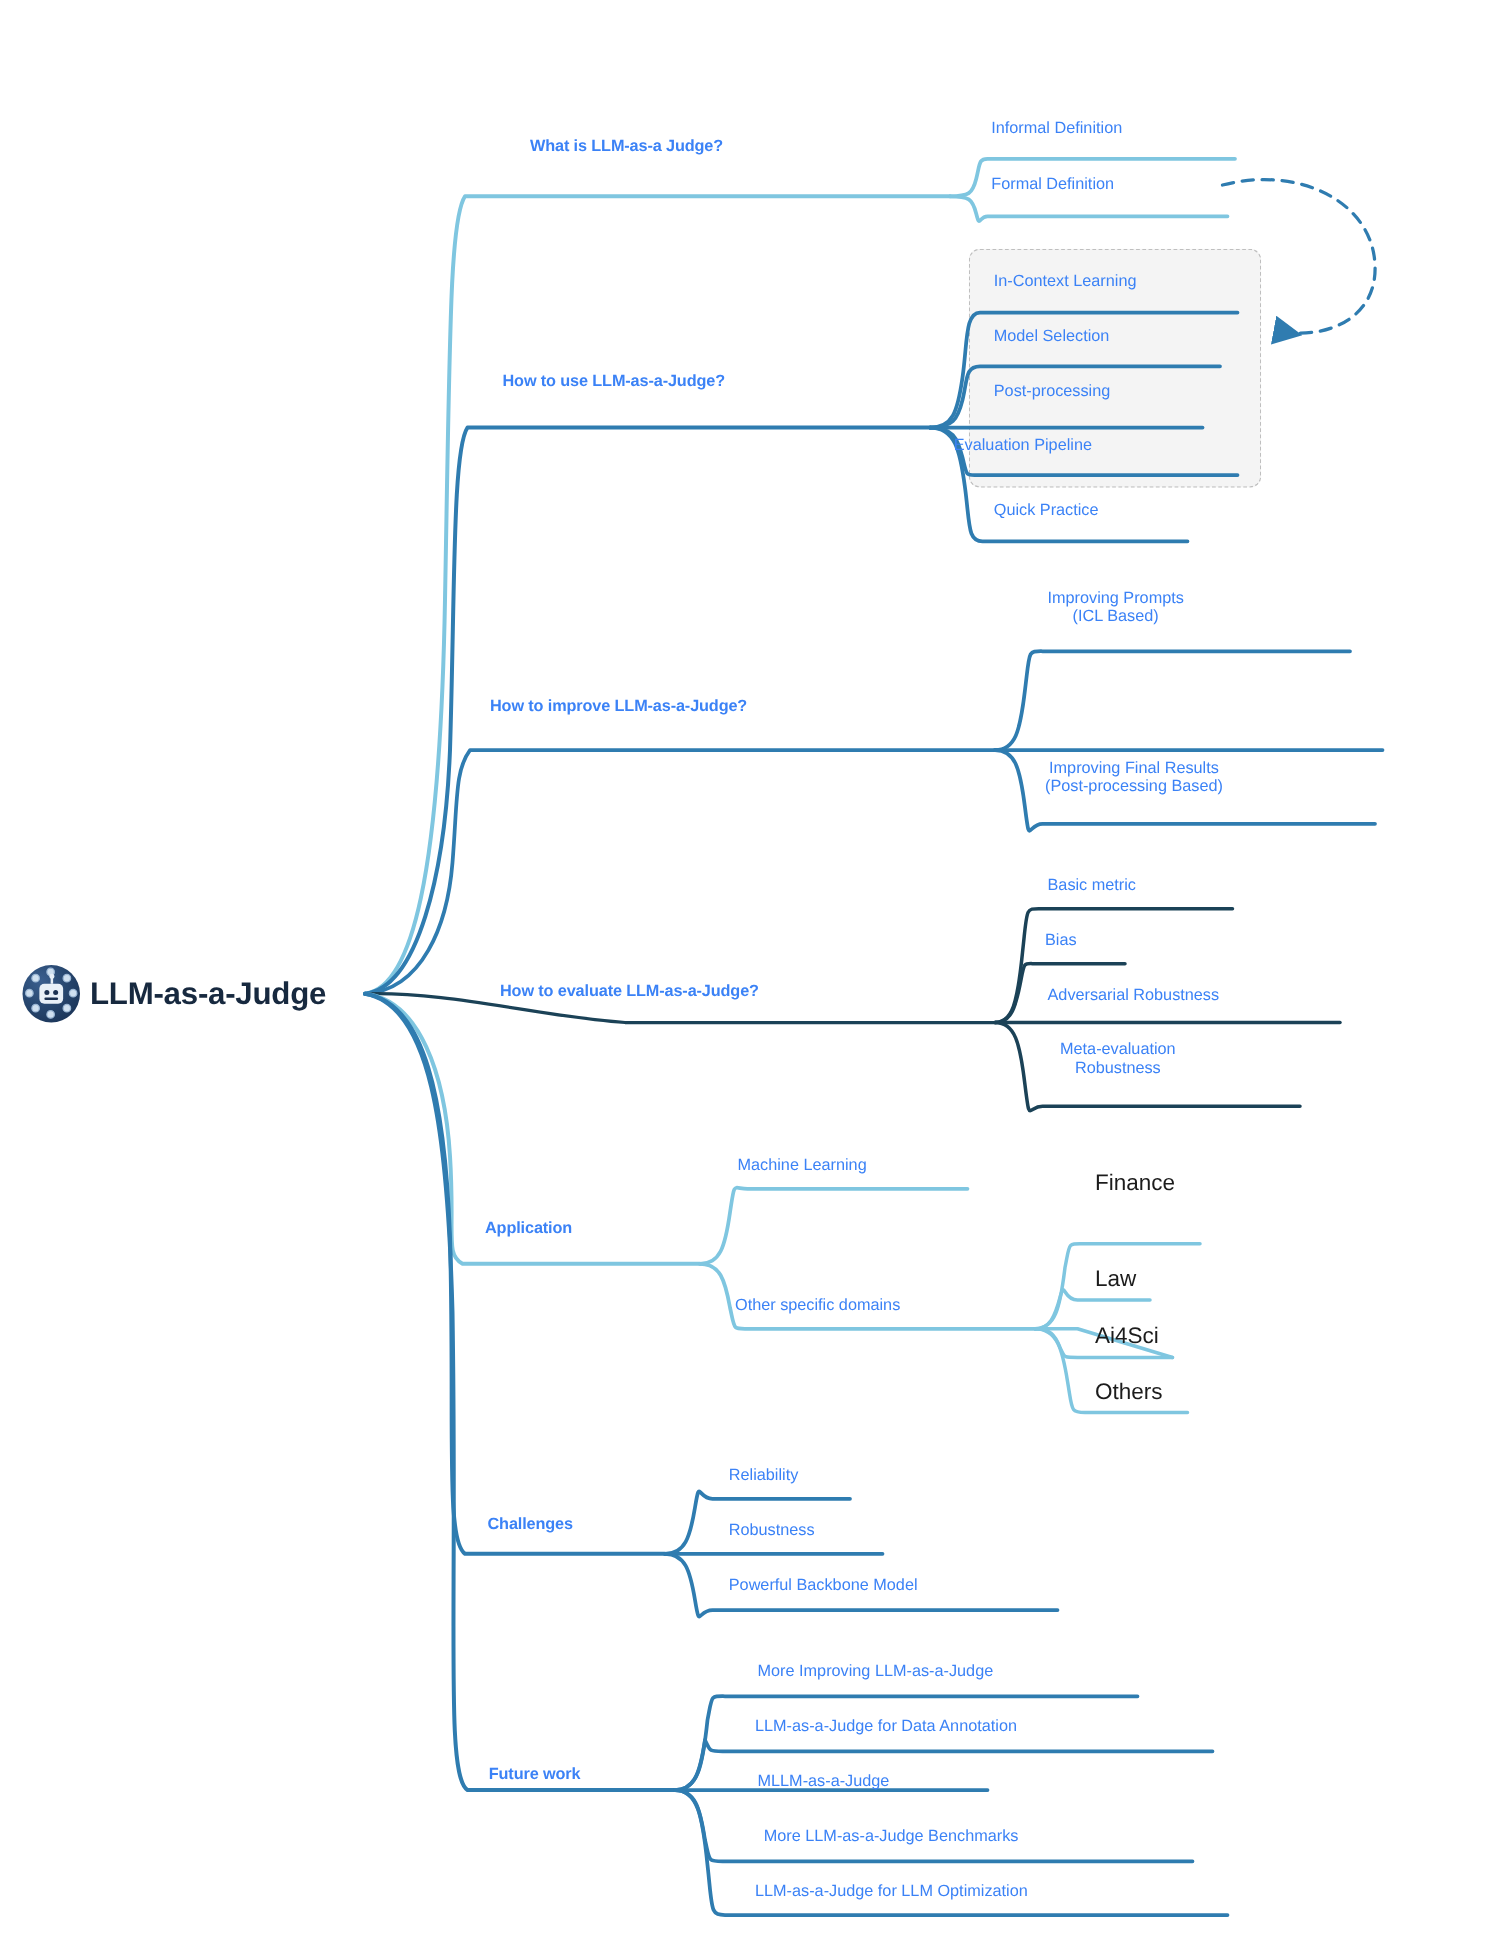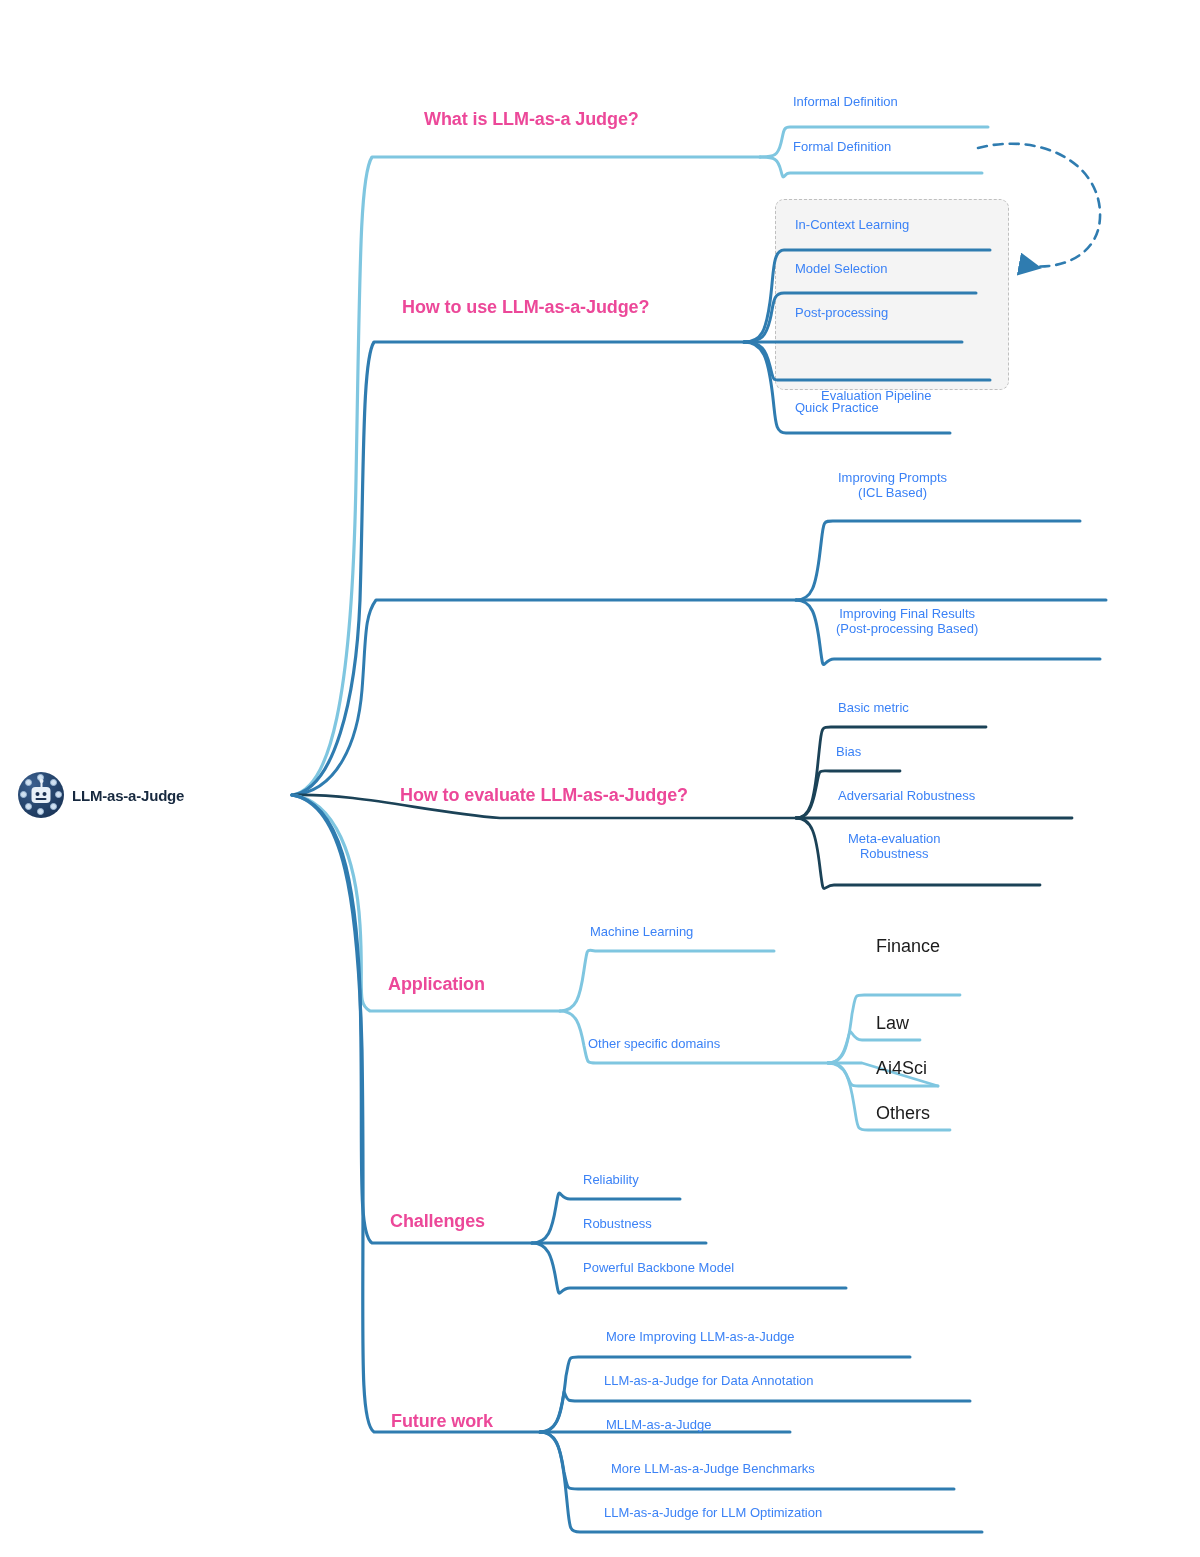--- a/index.html
+++ b/index.html
@@ -34,28 +34,28 @@
     width:2px;height:5px;background:#e8f0f8;
   }
   .root-icon .bot:after{
     content:"";position:absolute;left:50%;top:-8px;transform:translateX(-50%);
     width:4px;height:4px;border-radius:50%;background:#e8f0f8;
   }
   .root-icon .eye{position:absolute;top:5px;width:4px;height:4px;border-radius:50%;background:#1b3152;}
   .root-icon .eye.l{left:4px;} .root-icon .eye.r{right:4px;}
   .root-icon .mouth{position:absolute;left:4px;right:4px;bottom:3px;height:2px;background:#1b3152;border-radius:1px;}
   .root-label{
-    font-size:15px;font-weight:bold;letter-spacing:-0.2px;color:#17293f;white-space:nowrap;
+    font-size:25px;font-weight:bold;letter-spacing:-0.2px;color:#17293f;white-space:nowrap;
   }
 
   
   .node{
     position:absolute;white-space:nowrap;line-height:1.18;
   }
-  .node.lvl1{font-size:18px;font-weight:bold;color:#ec4899;letter-spacing:-0.1px;}
+  .node.lvl1{font-size:13px;font-weight:bold;color:#3b82f6;letter-spacing:-0.1px;}
   .node.lvl2{font-size:13px;font-weight:normal;color:#3b82f6;}
   .node.lvl3{font-size:18px;font-weight:normal;color:#1c1c1c;}
   .node.center{text-align:center;}
   .node .l2{display:block;}
 
   
   .group-box{
     position:absolute;border:1.6px dashed #bfbfbf;border-radius:9px;
     background:#f4f4f4;
   }
@@ -145,32 +145,33 @@
         <span class="eye l"></span>
           <span class="eye r"></span>
           <span class="mouth"></span>
       </div>
     </div>
     <div class="root-label">LLM-as-a-Judge</div>
   </div>
 
   <div class="node lvl1" style="left:424px;top:109px;">What is LLM-as-a Judge?</div>
   <div class="node lvl1" style="left:402px;top:297px;">How to use LLM-as-a-Judge?</div>
+  <div class="node lvl1" style="left:392px;top:557px;">How to improve LLM-as-a-Judge?</div>
   <div class="node lvl1" style="left:400px;top:785px;">How to evaluate LLM-as-a-Judge?</div>
   <div class="node lvl1" style="left:388px;top:974px;">Application</div>
   <div class="node lvl1" style="left:390px;top:1211px;">Challenges</div>
   <div class="node lvl1" style="left:391px;top:1411px;">Future work</div>
 
   <div class="node lvl2" style="left:793px;top:94px;">Informal Definition</div>
   <div class="node lvl2" style="left:793px;top:139px;">Formal Definition</div>
 
   <div class="node lvl2" style="left:795px;top:217px;">In-Context Learning</div>
   <div class="node lvl2" style="left:795px;top:261px;">Model Selection</div>
   <div class="node lvl2" style="left:795px;top:305px;">Post-processing</div>
-  <div class="node lvl2" style="left:821px;top:348px;margin-top:40px;">Evaluation Pipeline</div>
+  <div class="node lvl2" style="left:763px;top:348px;">Evaluation Pipeline</div>
   <div class="node lvl2" style="left:795px;top:400px;text-align:right;">Quick Practice</div>
 
   <div class="node lvl2 center" style="left:838px;top:470px;">
     <span class="l2">Improving Prompts</span>
     <span class="l2">(ICL Based)</span>
   </div>
   <div class="node lvl2 center" style="left:836px;top:606px;">
     <span class="l2">Improving Final Results</span>
     <span class="l2">(Post-processing Based)</span>
   </div>

